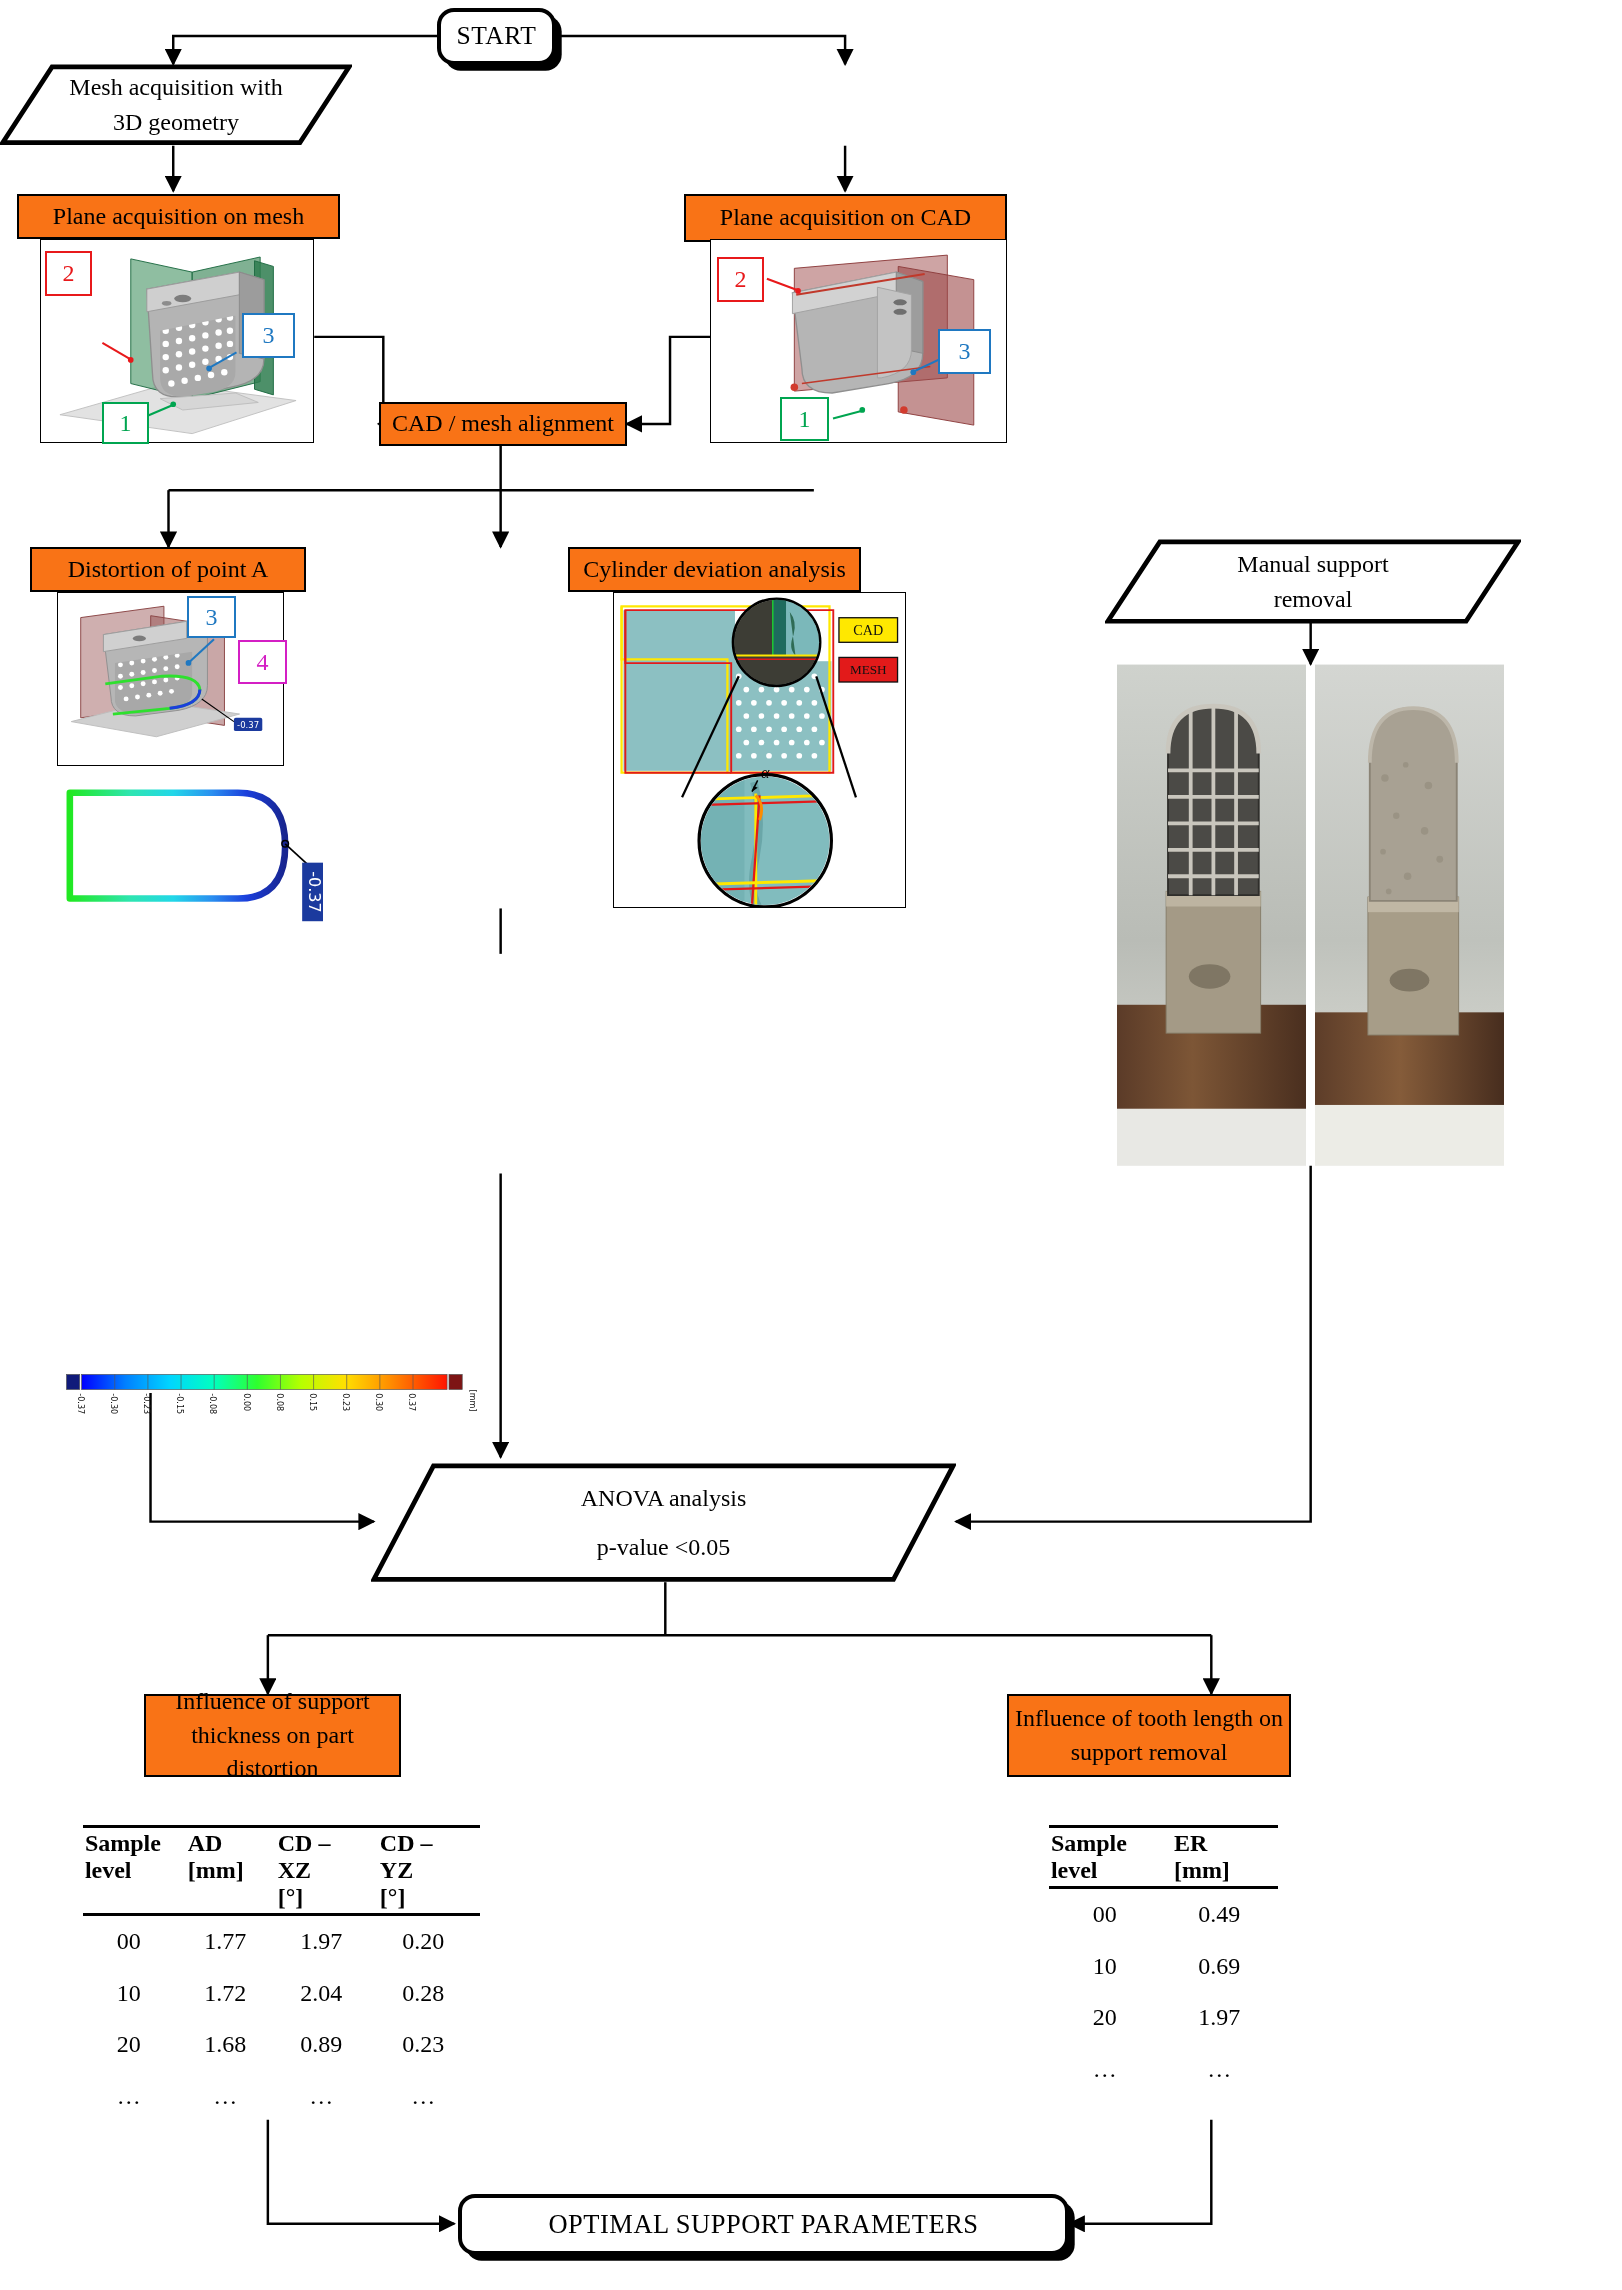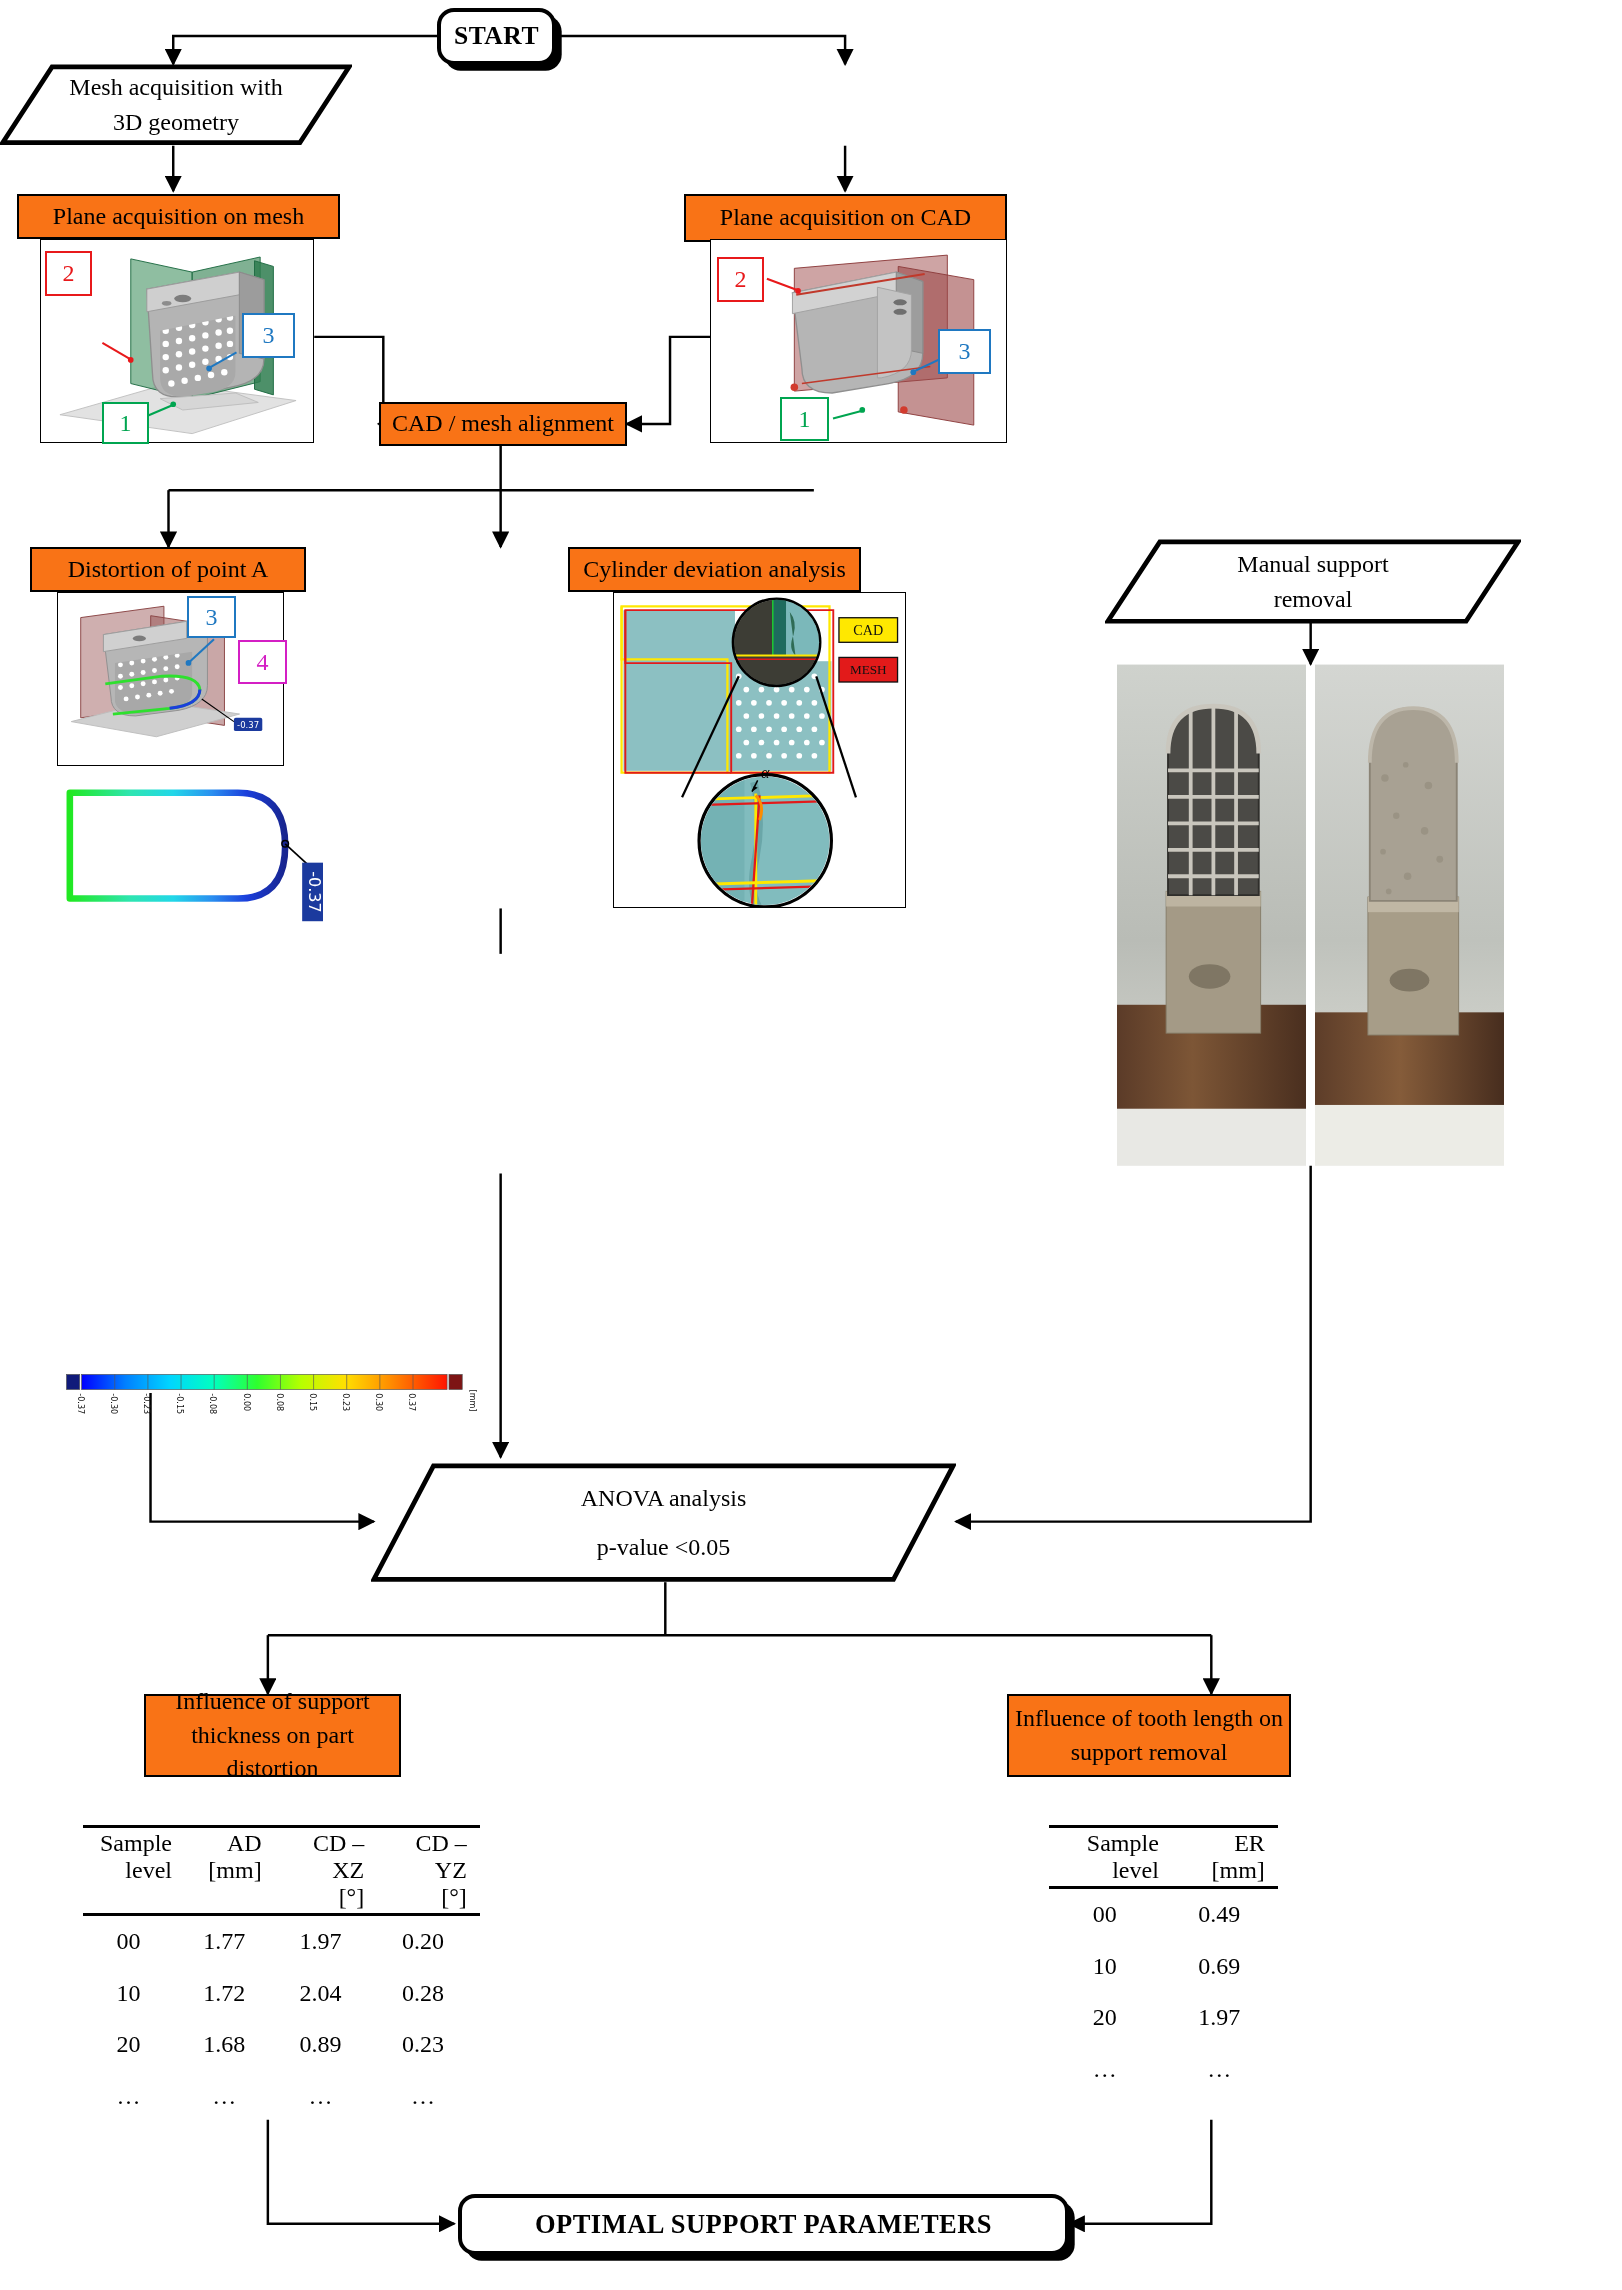--- a/index.html
+++ b/index.html
@@ -16,21 +16,21 @@
   svg.wires { position:absolute; left:0; top:0; width:1623px; height:2290px; pointer-events:none; }
 
   
   .node { position:absolute; }
 
   .terminator {
     border:4.7px solid #000;
     border-radius:17px;
     background:#fff;
     display:flex; align-items:center; justify-content:center;
-    font-weight:bold;
+    font-weight:normal;
     box-shadow:6.6px 6.6px 0 -0.9px #000;
     letter-spacing:0.5px;
   }
 
   .parallelogram {
     position:absolute;
     display:flex; align-items:center; justify-content:center;
     text-align:center;
     background:transparent;
   }
@@ -76,21 +76,21 @@
     font-family:"Liberation Serif", serif;
   }
   table.datatable th {
     font-weight:bold; font-size:24px;
     vertical-align:top;
     padding:1.9px 13.2px 1.9px 1.9px;
     text-align:left;
     border-top:3.8px solid #000;
     border-bottom:3.8px solid #000;
   }
-  table.datatable th .u { display:block; font-weight:normal;text-align:right; }
+  table.datatable th .u { display:block; font-weight:bold; }
   table.datatable td {
     font-size:24px;
     text-align:center;
     padding:12.3px 13.2px 12.3px 1.9px;
     border:0;
   }
   table.datatable tr td:first-child { text-align:center; }
 
   
   .art { position:absolute; left:0; top:0; }

